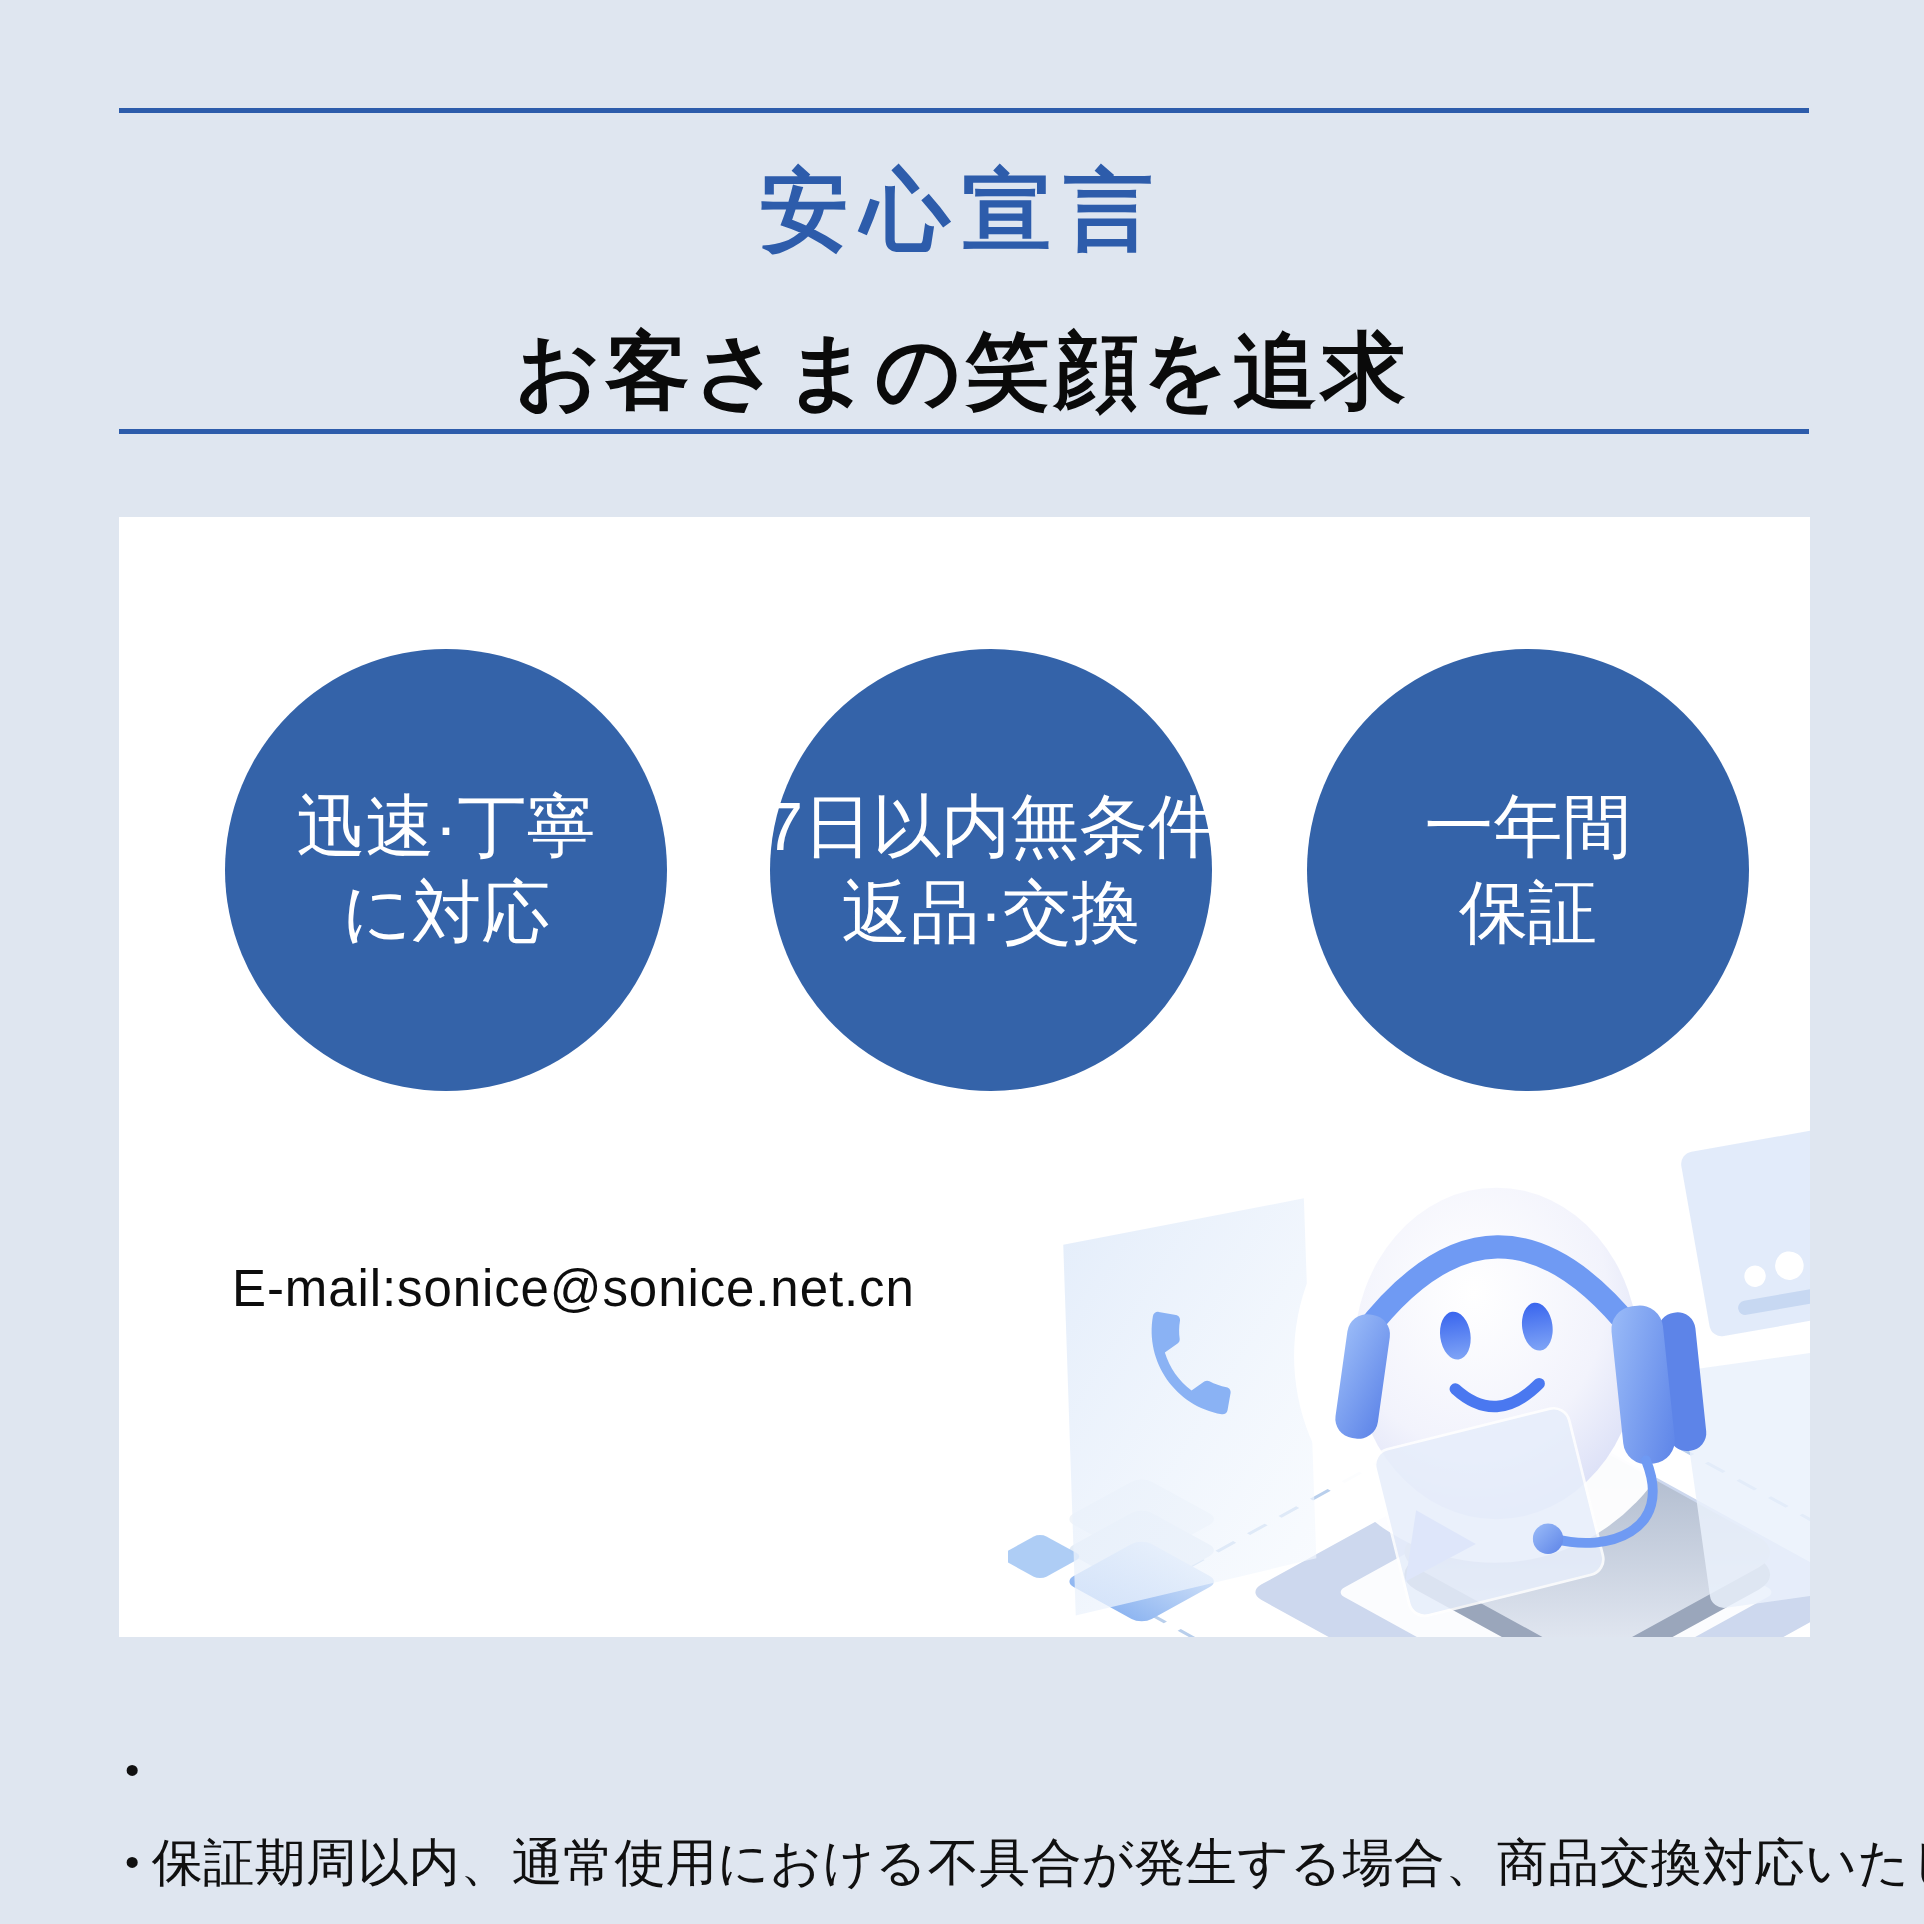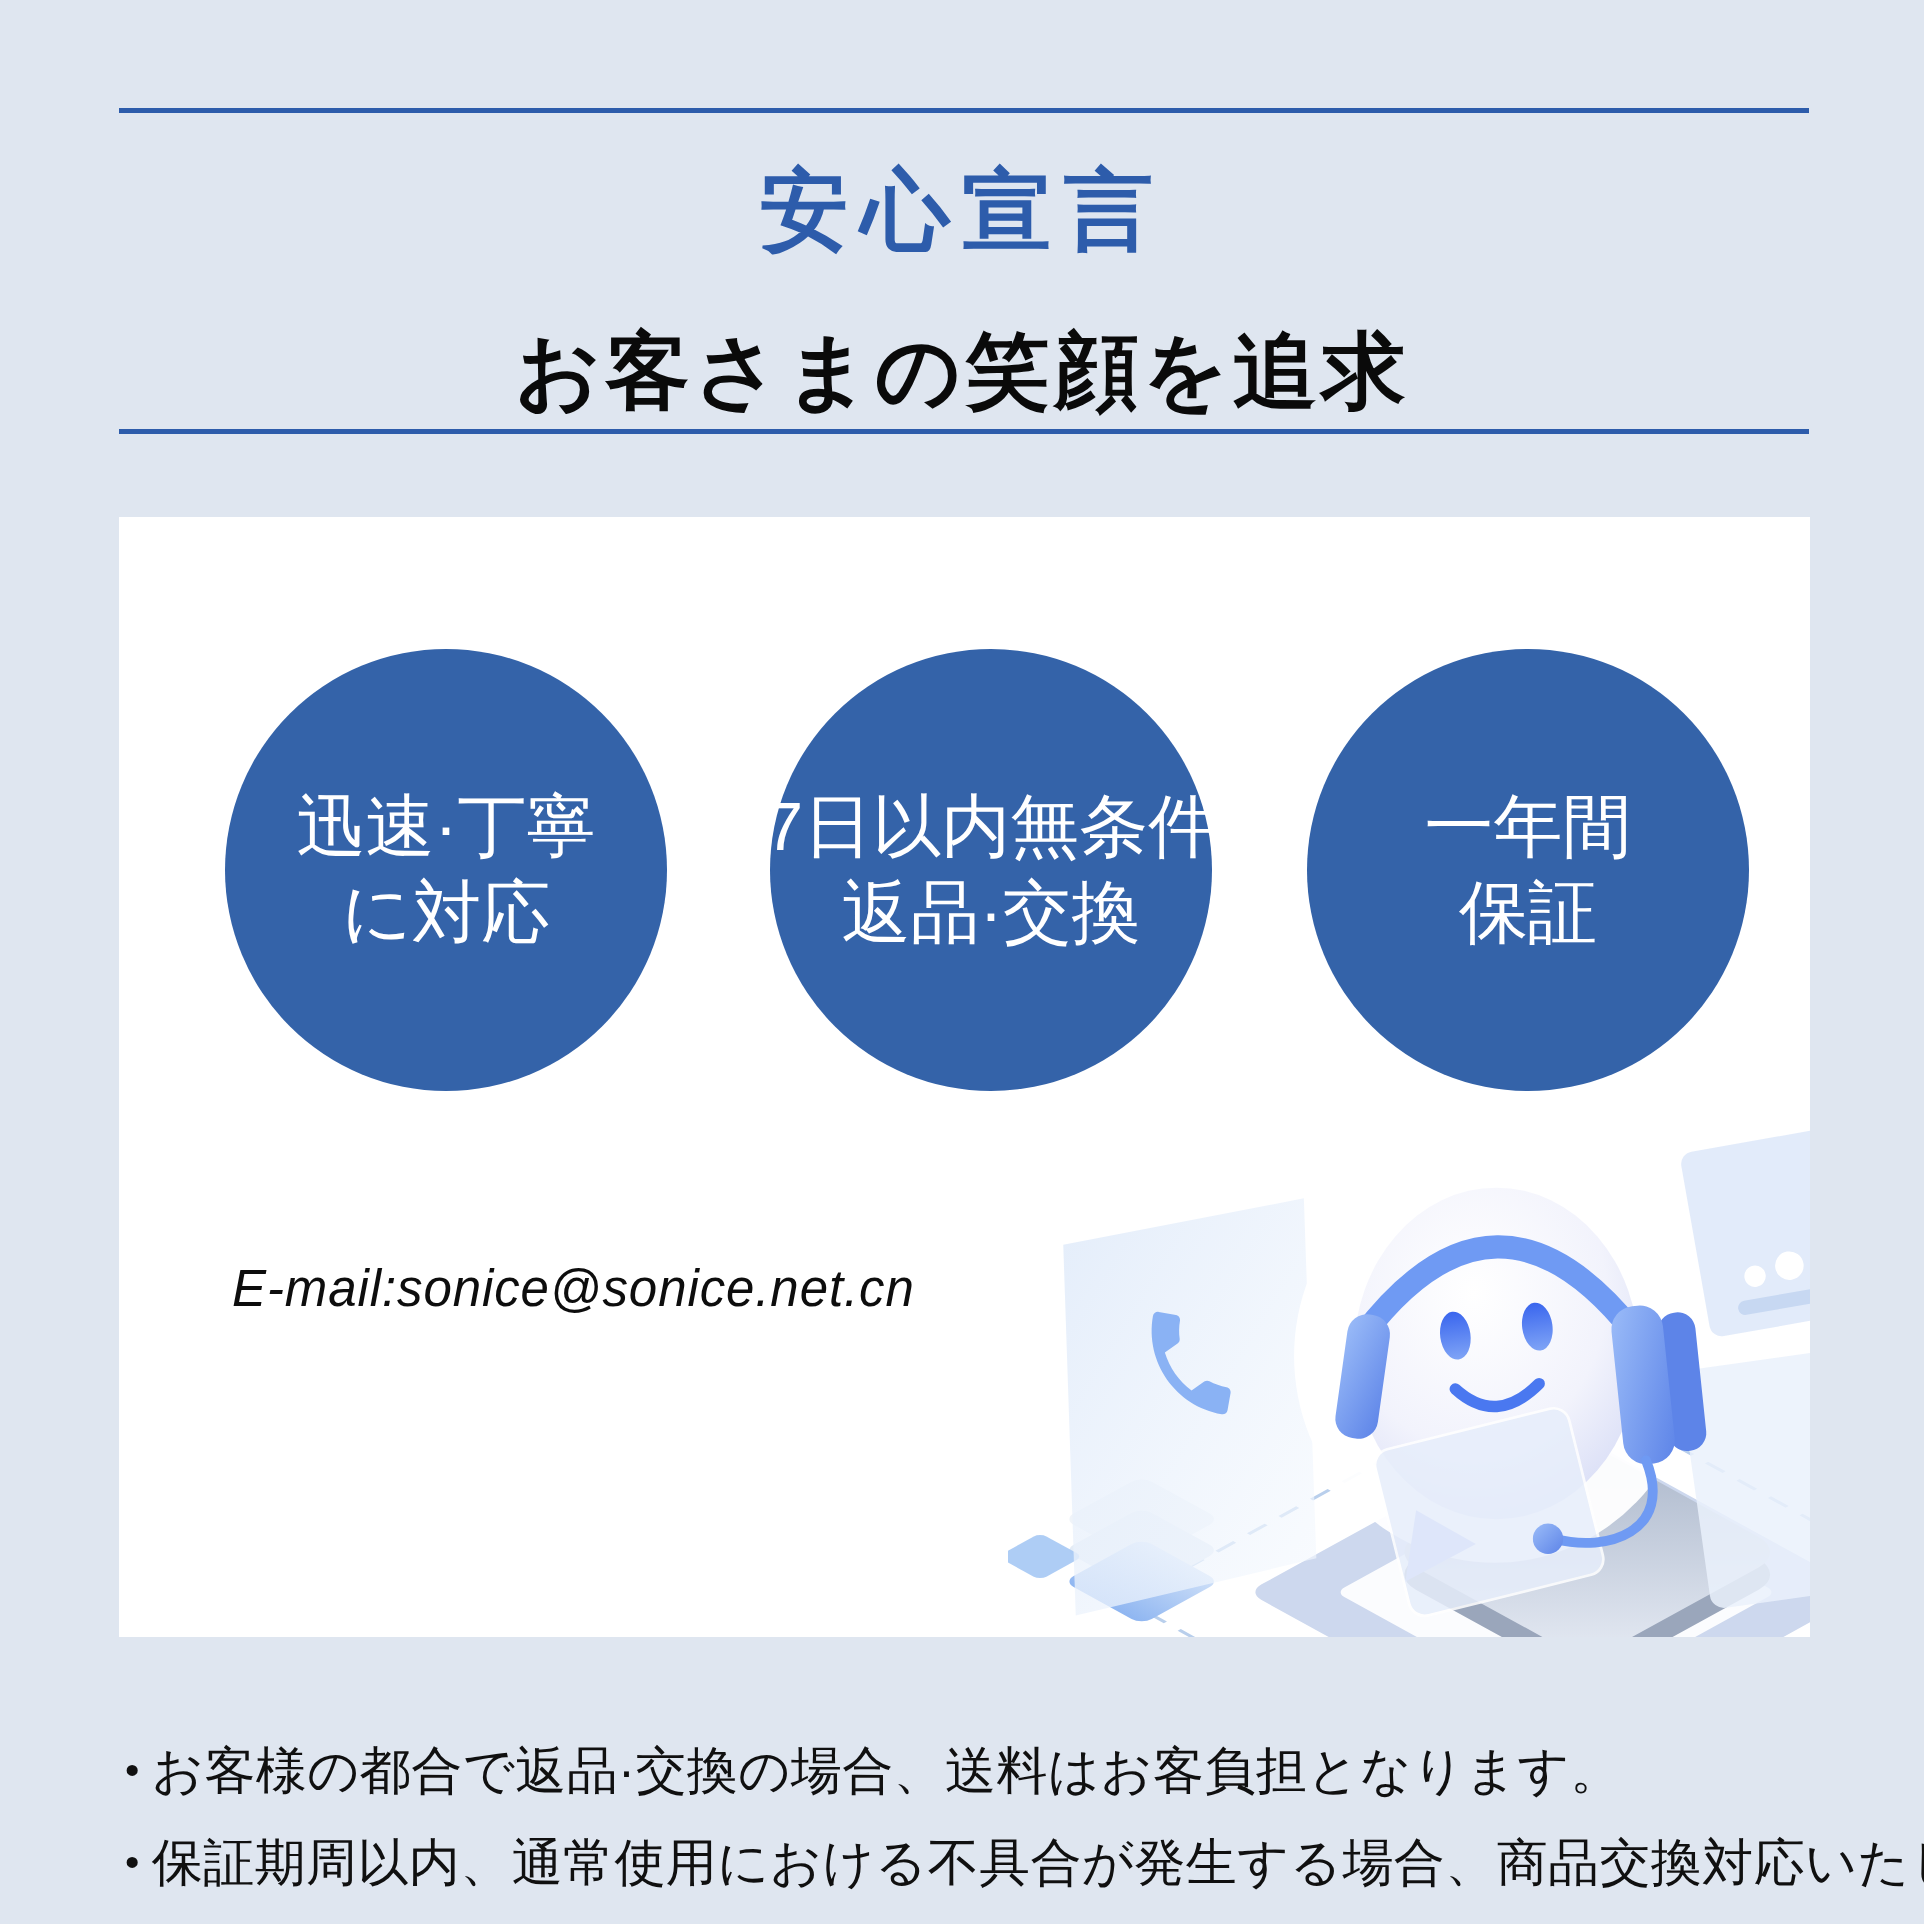--- a/index.html
+++ b/index.html
@@ -24,21 +24,21 @@
     background:#ffffff;overflow:hidden;
   }
   .badge{
     position:absolute;top:132px;width:442px;height:442px;border-radius:50%;
     background:#3463a9;display:flex;flex-direction:column;align-items:center;justify-content:center;
     color:#ffffff;font-size:69px;font-weight:500;line-height:86px;text-align:center;white-space:nowrap;
   }
   .badge-1{left:106px;}
   .badge-2{left:651px;text-align:center;}
   .badge-3{left:1188px;text-align:center;}
-  .contact{position:absolute;left:113px;z-index:3;color:#0d0d0d;white-space:nowrap;font-style:italic;}
+  .contact{position:absolute;left:113px;z-index:3;color:#0d0d0d;white-space:nowrap;}
   .contact-email{top:742px;font-size:51px;font-weight:500;letter-spacing:0.9px;}
   .contact-hours{top:845px;font-size:52px;font-weight:500;letter-spacing:0.9px;}
   .illustration{position:absolute;right:0;bottom:0;width:802px;height:544px;z-index:1;}
   .notes{
     position:absolute;left:125px;top:1743px;display:flex;flex-direction:column;gap:37px;
     color:#101010;font-size:51px;line-height:55px;font-weight:500;
   }
   .note-row{display:flex;align-items:flex-start;}
   .note-bullet{font-size:41px;margin-right:12.5px;line-height:55px;}
   .note-text{white-space:nowrap;letter-spacing:0.4px;}
@@ -184,20 +184,19 @@
           </g>
         <path d="M 502 332 Q 548 374 596 326" fill="none" stroke="#4a78f0" stroke-width="13" stroke-linecap="round"></path>
       </g>
     </svg>
   </div>
 </div>
 
 <div class="notes">
   <div class="note-row">
     <span class="note-bullet">•</span>
-    <span class="note-text">お客様の都合で返品·交換の場合、送料はお客負担となります。</span>
   </div>
   <div class="note-row">
     <span class="note-bullet">•</span>
     <span class="note-text">保証期周以内、通常使用における不具合が発生する場合、商品交換対応いたします。</span>
   </div>
 </div>
 
 
 </body></html>

